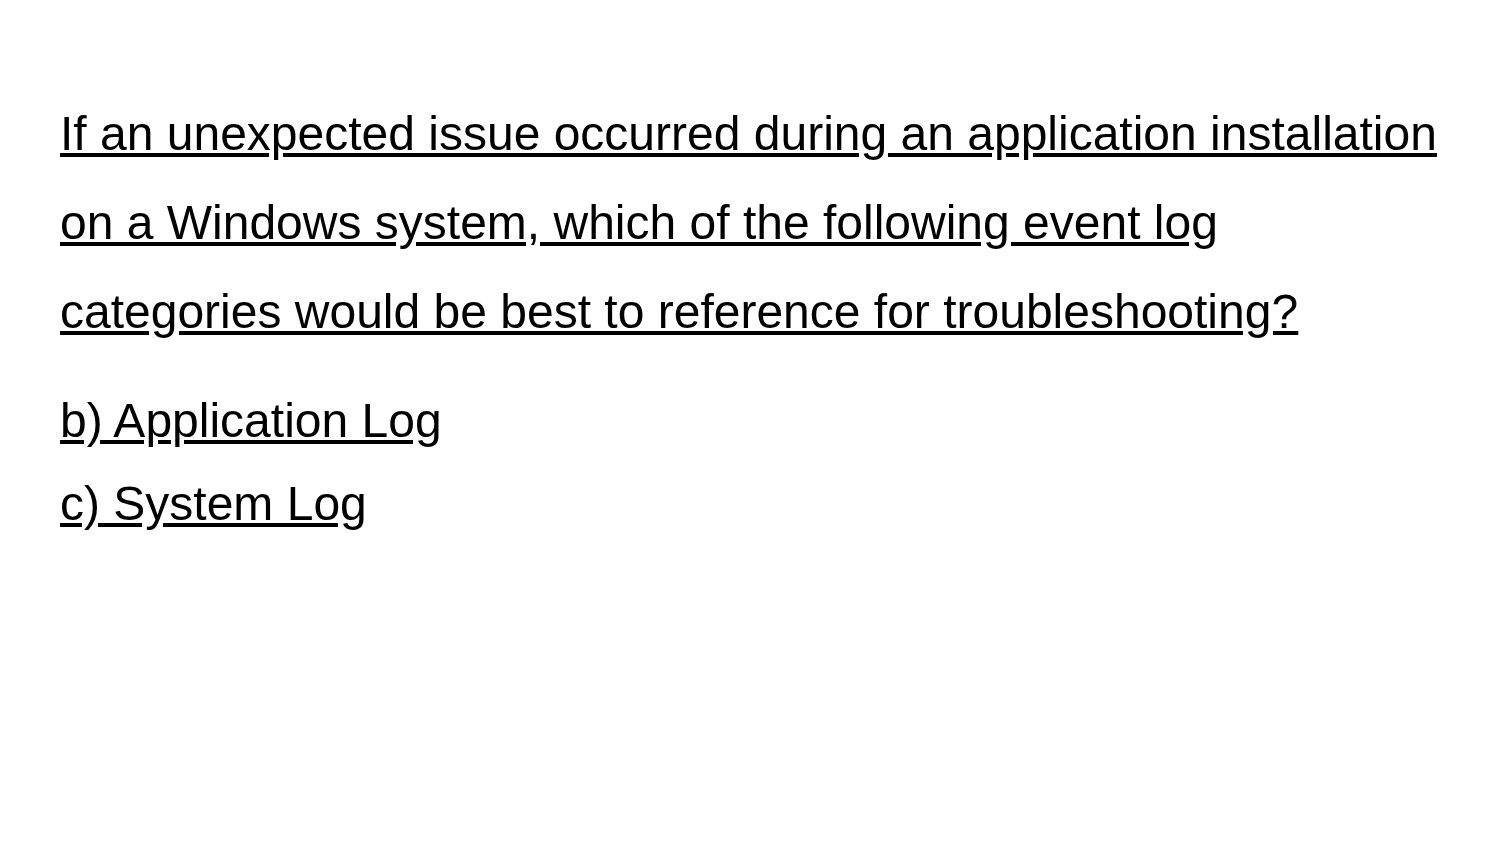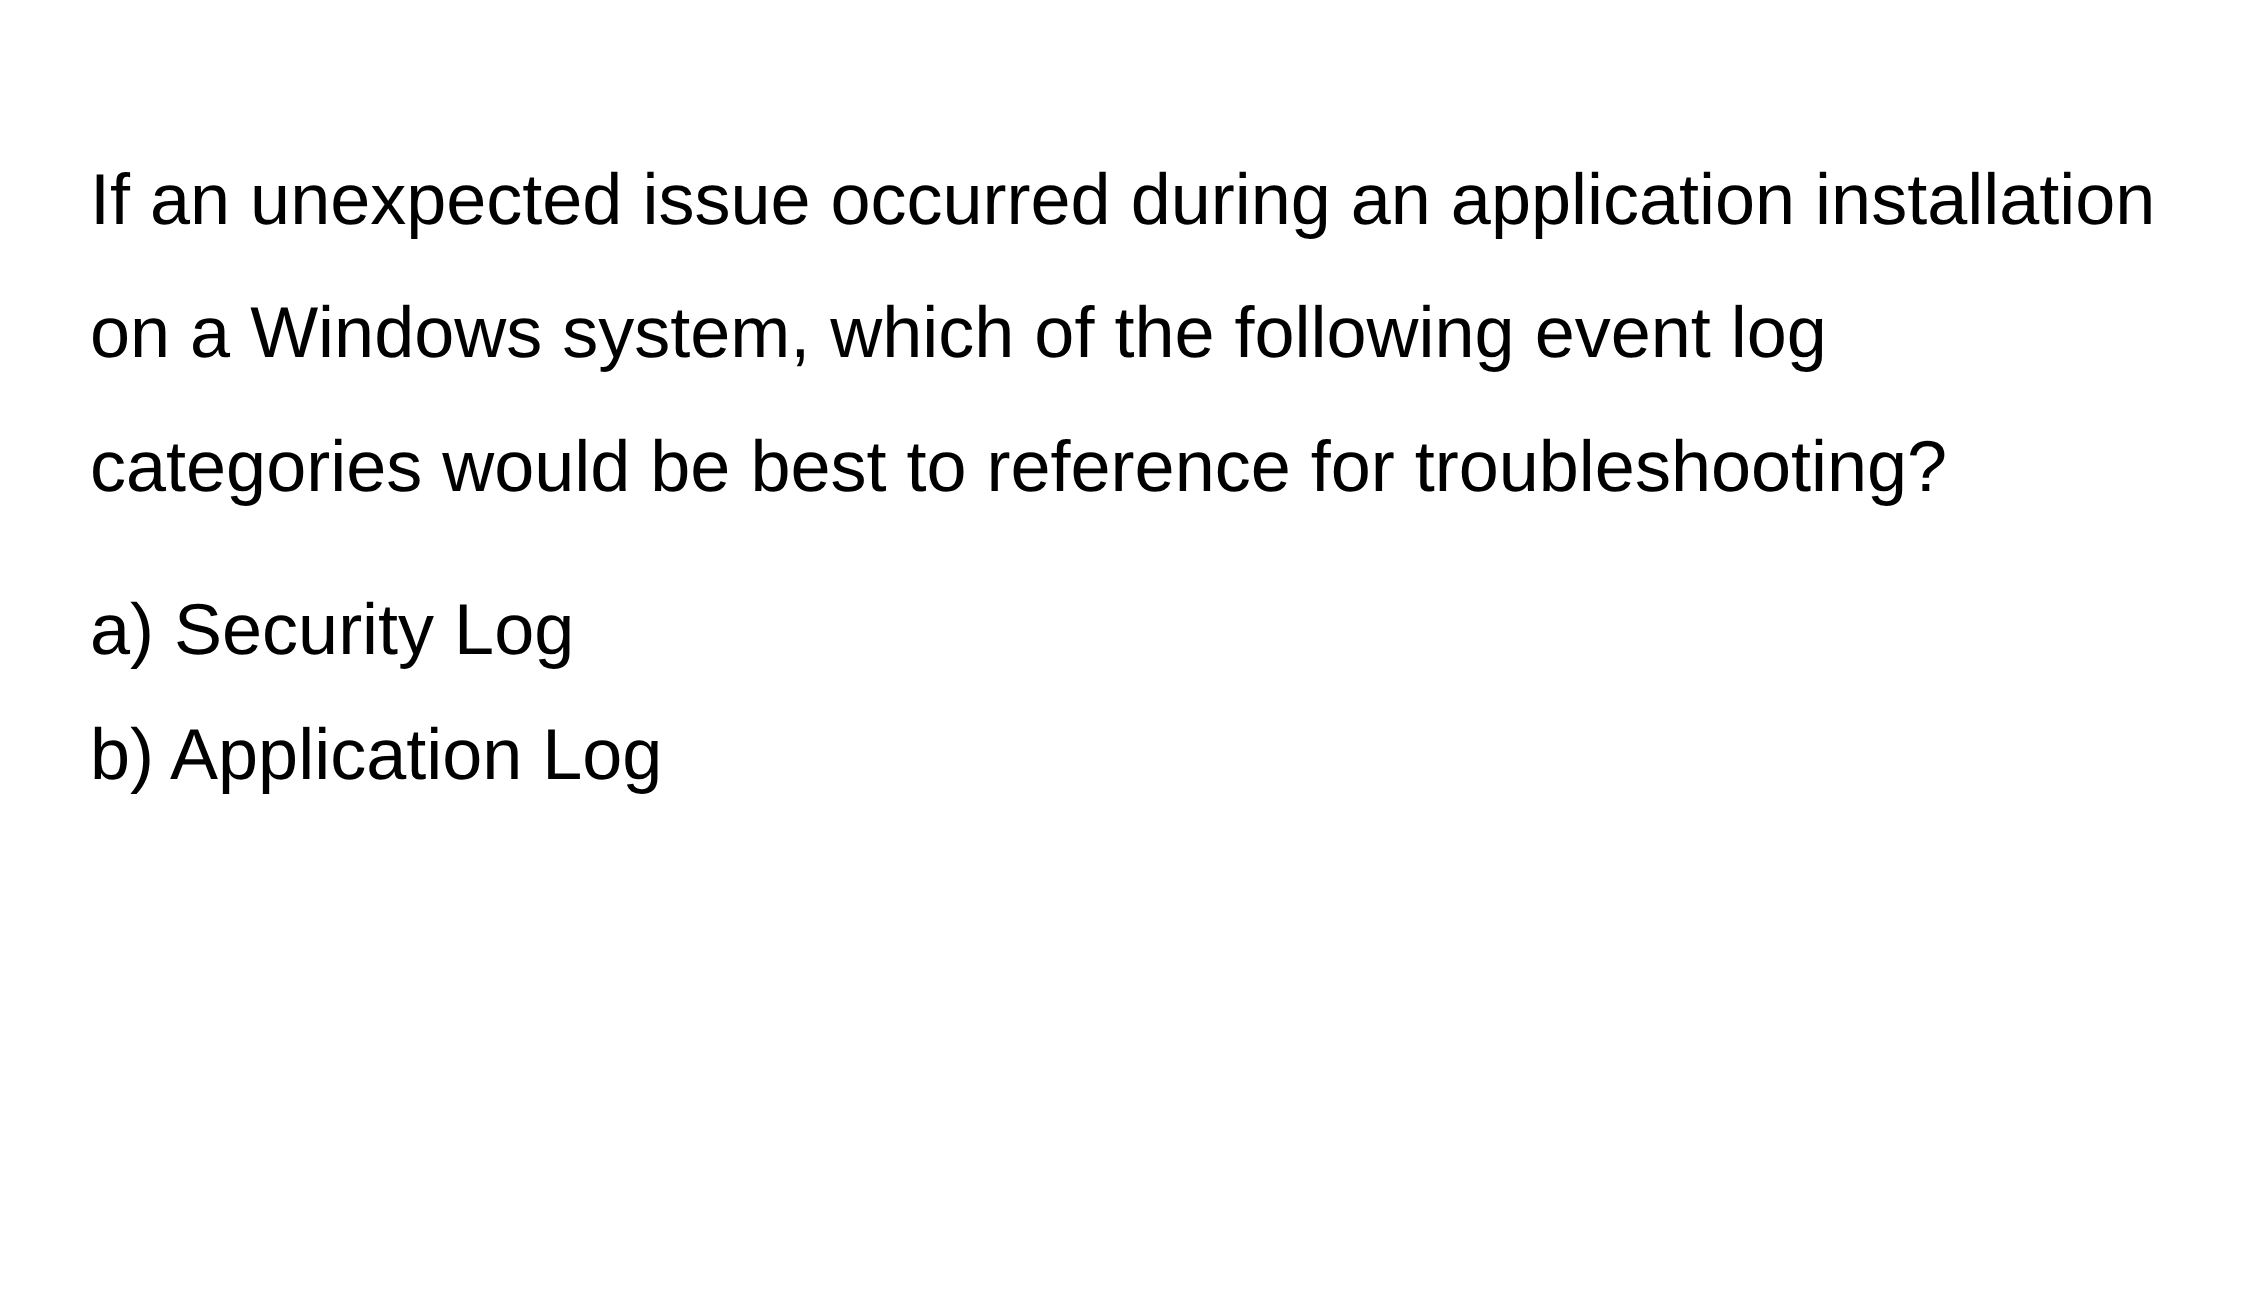--- a/index.html
+++ b/index.html
@@ -1,18 +1,19 @@
 <!DOCTYPE html>
 <html><head>
   <meta charset="utf-8">
   <style>
     * {
       margin: 0;
       padding: 0;
       box-sizing: border-box;
+      text-decoration: underline;
     }
     body {
       font-family: -apple-system, BlinkMacSystemFont, "Segoe UI", Helvetica, Arial, sans-serif;
       background: #ffffff;
       width: 1500px;
       height: 864px;
       padding: 90px 60px 60px 60px;
       color: #000000;
     }
     .question-text {
@@ -29,15 +30,15 @@
     .option {
       margin-bottom: 8px;
     }
   </style>
 </head>
 <body>
 
 <div class="question-text">If an unexpected issue occurred during an application installation on a Windows system, which of the following event log categories would be best to reference for troubleshooting?</div>
 
 <div class="options">
-  <div class="option">a) Security Log</div>
   <div class="option">b) Application Log</div>
+  <div class="option">c) System Log</div>
 </div>
 
 </body></html>

